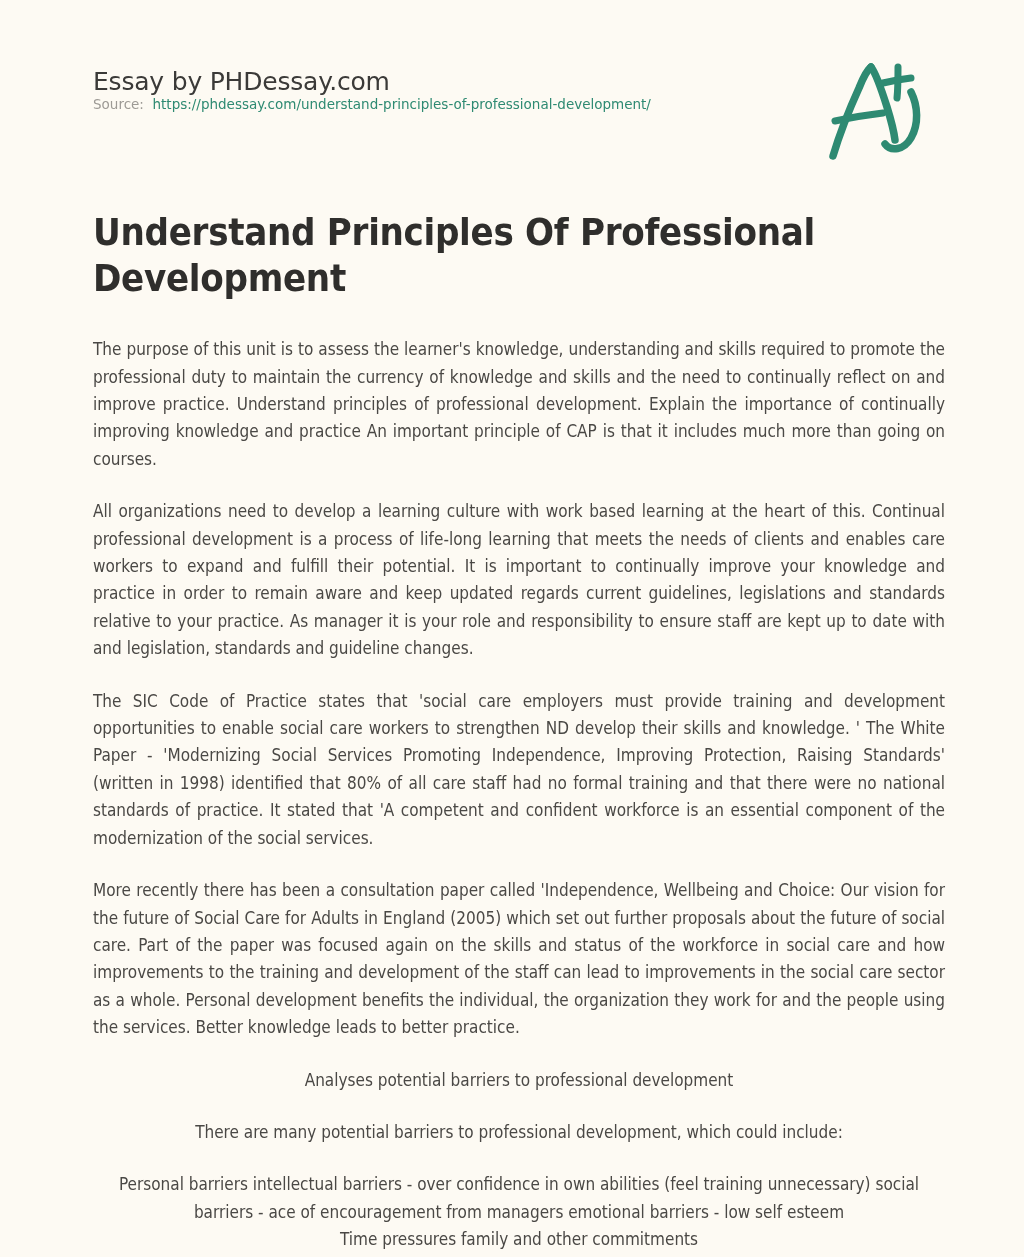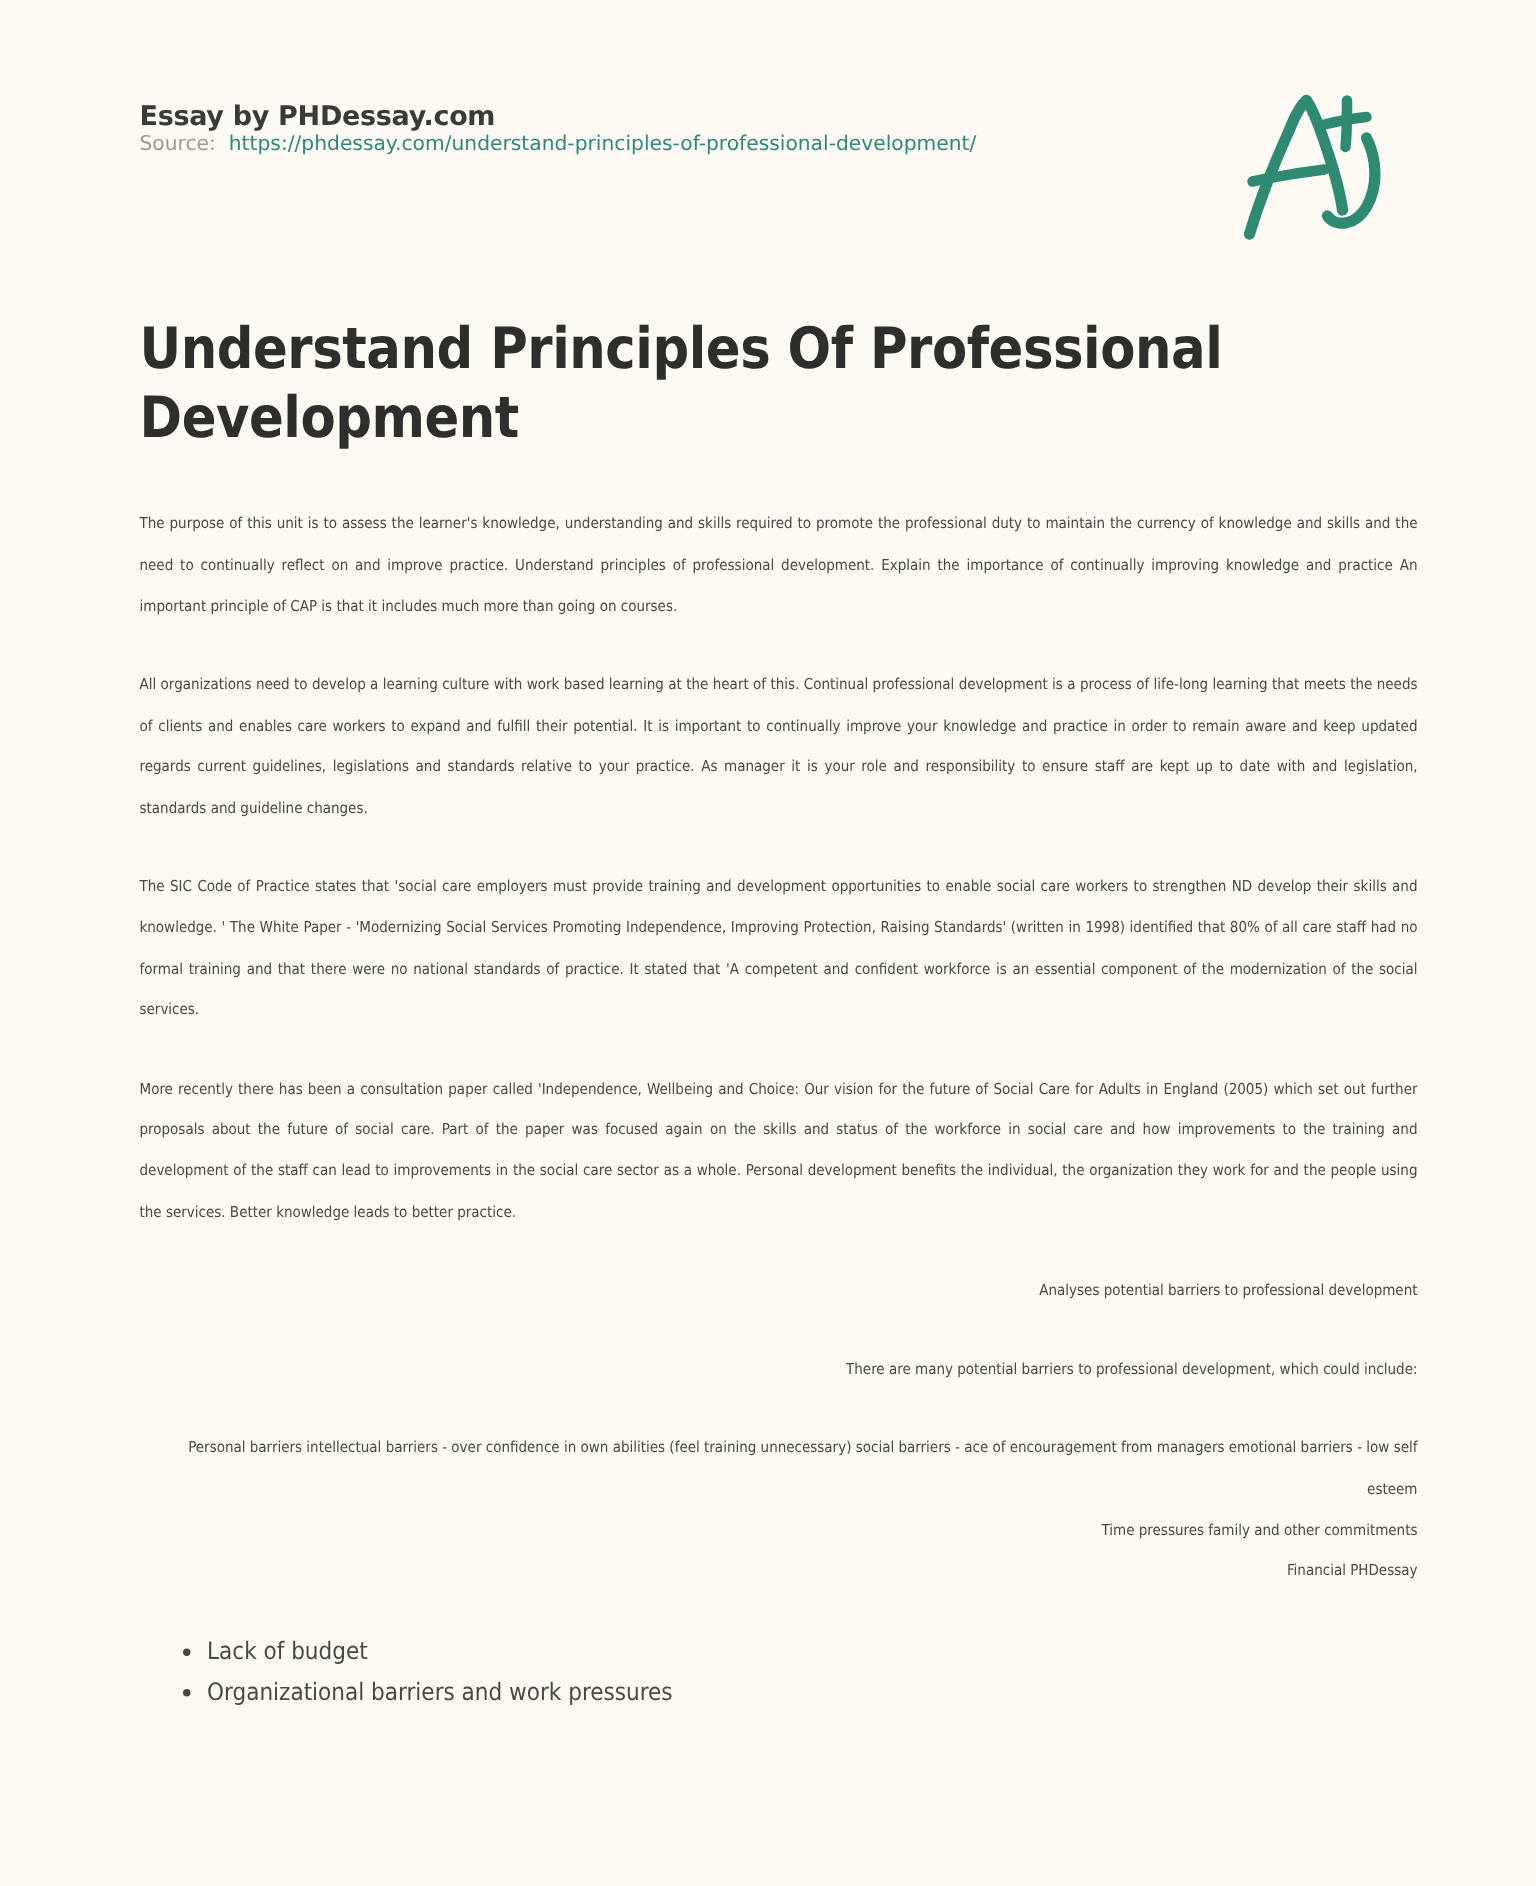--- a/index.html
+++ b/index.html
@@ -33,22 +33,22 @@
   }
 
   .brand-block {
     position: absolute;
     left: 93px;
     top: 68px;
   }
 
   .brand-title {
     font-family: "DejaVu Sans", sans-serif;
-    font-size: 18px;
-    font-weight: bold;
+    font-size: 25px;
+    font-weight: normal;
     color: #3b3a38;
     letter-spacing: -0.2px;
     line-height: 1.1;
     white-space: nowrap;
   }
 
   .source-line {
     font-family: "DejaVu Sans", sans-serif;
     font-size: 13.5px;
     line-height: 1.2;
@@ -89,29 +89,29 @@
     font-size: 38px;
     font-weight: bold;
     color: #2f2e2c;
     letter-spacing: -0.3px;
     margin: 0 0 35px 0;
     line-height: 1.2;
   }
 
   .body-text {
     font-family: "DejaVu Sans Condensed", "DejaVu Sans", sans-serif;
-    font-size: 10px;
+    font-size: 17px;
     line-height: 27.4px;
     color: #4a4845;
     text-align: justify;
     margin: 0 0 25px 0;
   }
 
   .body-text.plain {
-    text-align: right;
+    text-align: center;
   }
 
   .body-text.tight {
     margin-bottom: 0;
   }
 
   .bullet-list {
     list-style: none;
     margin: 0 0 26px 0;
     padding: 0;

